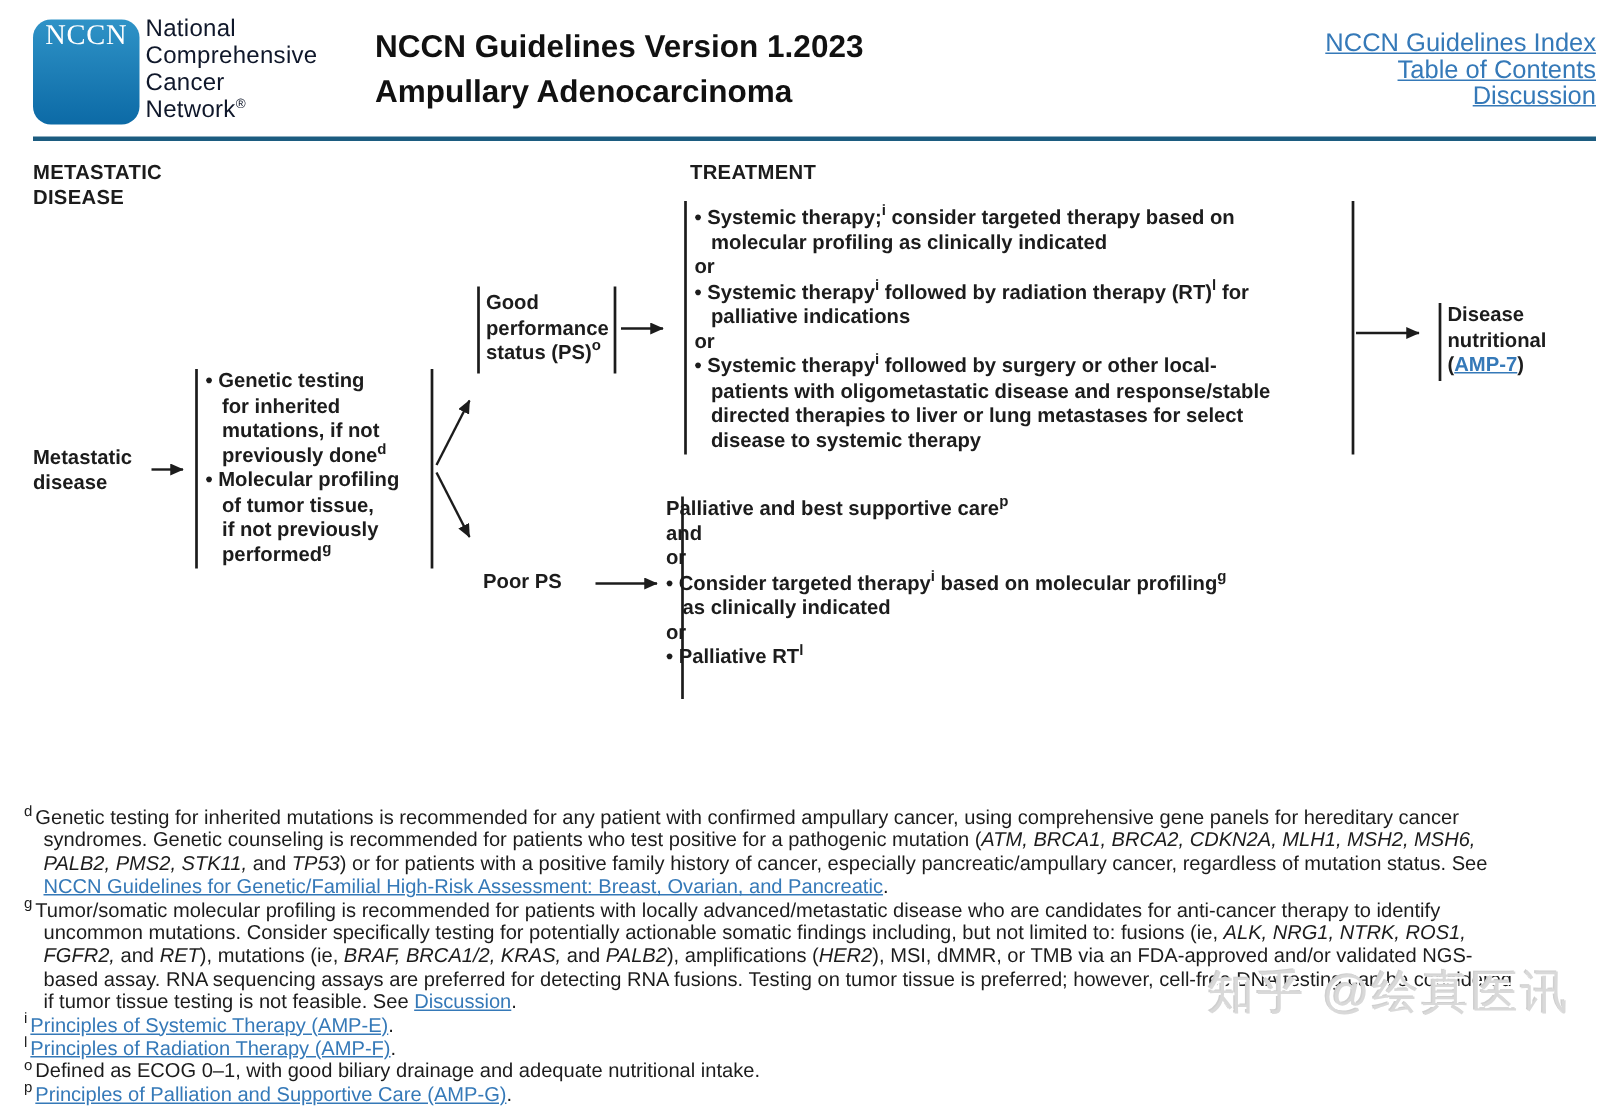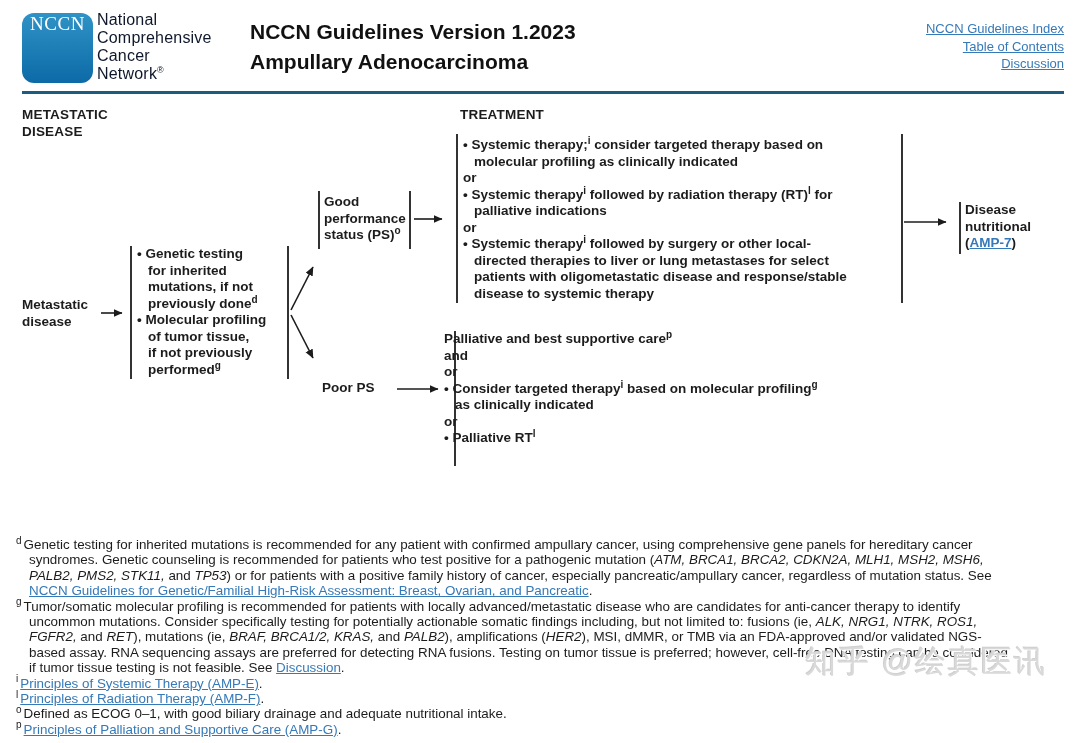--- a/index.html
+++ b/index.html
@@ -20,21 +20,21 @@
     background:linear-gradient(180deg,var(--logo-top,#2f93c7),var(--logo-bottom,#0c6aa6));
     display:flex;justify-content:center;
   }
   .logo-text{
     font-family:"Liberation Serif", serif;color:#fff;font-size:19px;
     letter-spacing:.5px;padding-bottom:5px;
   }
   .org{left:97px;top:11px;font-size:16px;line-height:18px;color:#0f172a;letter-spacing:.2px;}
   .org .reg{font-size:9px;vertical-align:super;line-height:0;}
   .title{left:250px;top:17px;font-size:21px;font-weight:bold;line-height:30px;color:#111;}
-  .hlinks{right:10px;top:20px;text-align:right;font-size:13px;line-height:17.5px;}
+  .hlinks{right:10px;top:20px;text-align:right;font-size:17px;line-height:17.5px;}
   .lnk{color:var(--link);text-decoration:underline;cursor:pointer;}
   .divider{left:22px;top:91px;width:1042px;height:3px;background:var(--divider);}
   
   .colhead{font-size:13.5px;font-weight:bold;line-height:16.5px;letter-spacing:.2px;}
   
   .flow-text{font-size:13.5px;font-weight:bold;line-height:16.5px;white-space:nowrap;}
   .flow-text .fl.ind{padding-left:11px;}
   .flow-text sup{font-size:10px;line-height:0;vertical-align:super;}
   svg.connectors{left:0;top:0;pointer-events:none;}
   
@@ -134,22 +134,22 @@
     <div class="fl">Poor PS</div>
   </div>
 <div class="abs flow-text" style="left:463px;top:137px;">
     <div class="fl">• Systemic therapy;<sup>i</sup> consider targeted therapy based on</div>
     <div class="fl ind">molecular profiling as clinically indicated</div>
     <div class="fl">or</div>
     <div class="fl">• Systemic therapy<sup>i</sup> followed by radiation therapy (RT)<sup>l</sup> for</div>
     <div class="fl ind">palliative indications</div>
     <div class="fl">or</div>
     <div class="fl">• Systemic therapy<sup>i</sup> followed by surgery or other local-</div>
+    <div class="fl ind">patients with oligometastatic disease and response/stable</div>
     <div class="fl ind">directed therapies to liver or lung metastases for select</div>
-    <div class="fl ind">patients with oligometastatic disease and response/stable</div>
     <div class="fl ind">disease to systemic therapy</div>
   </div>
 <div class="abs flow-text" style="left:444px;top:331px;">
     <div class="fl">Palliative and best supportive care<sup>p</sup></div>
     <div class="fl">and</div>
     <div class="fl">or</div>
     <div class="fl">• Consider targeted therapy<sup>i</sup> based on molecular profiling<sup>g</sup></div>
     <div class="fl ind">as clinically indicated</div>
     <div class="fl">or</div>
     <div class="fl">• Palliative RT<sup>l</sup></div>

